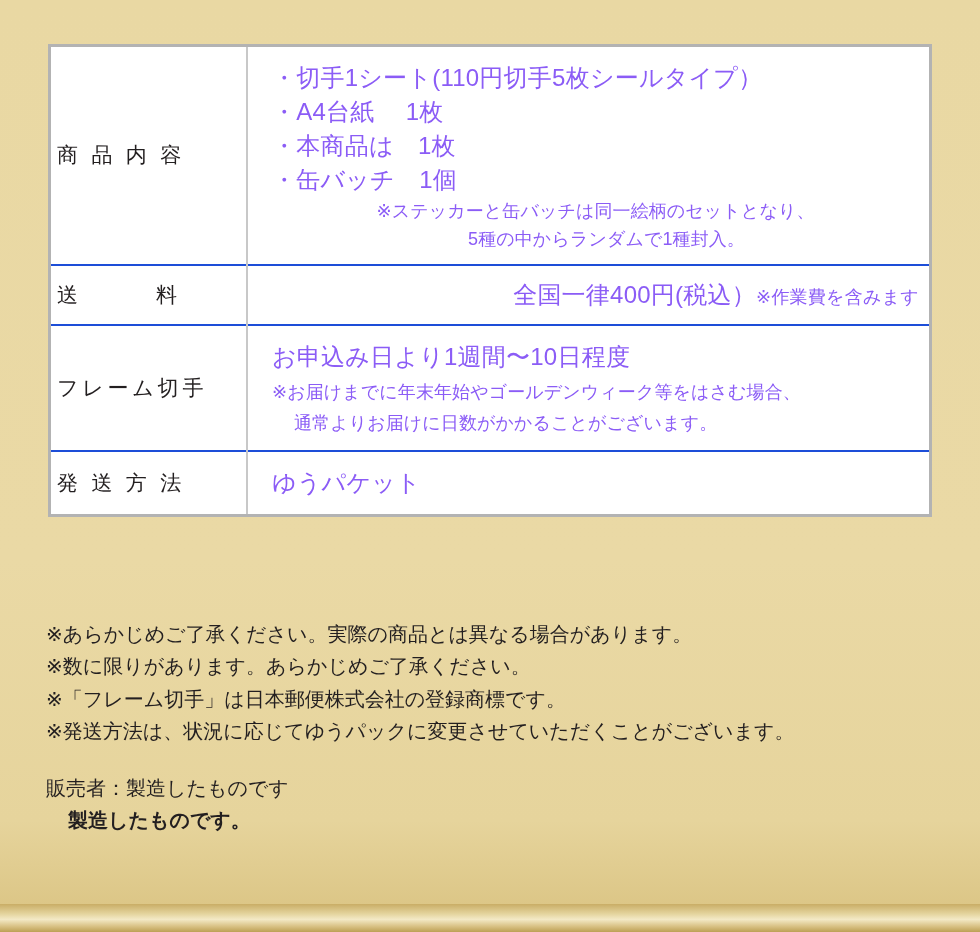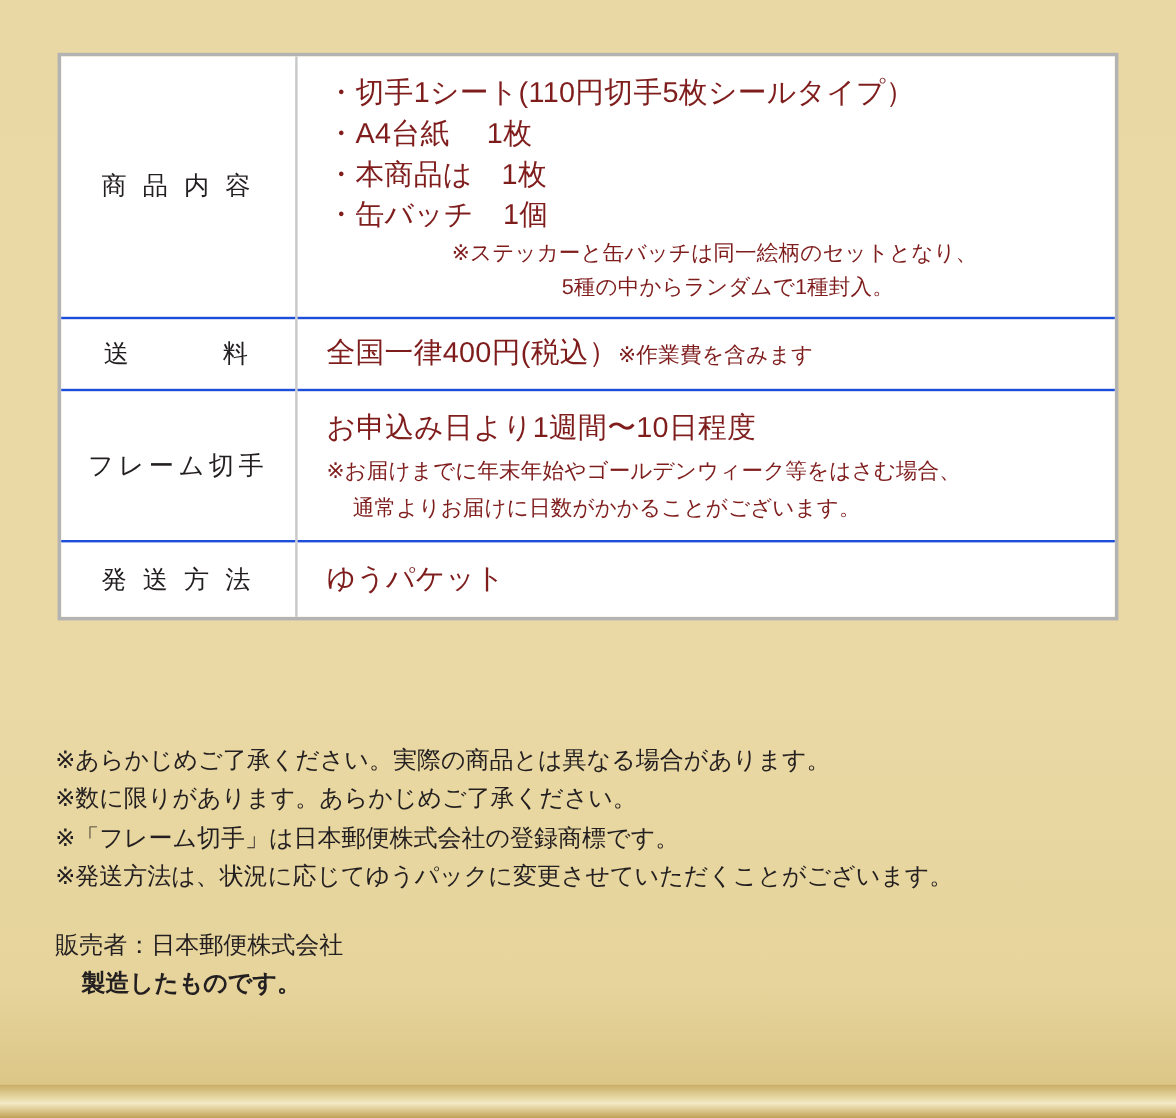--- a/index.html
+++ b/index.html
@@ -39,32 +39,31 @@
     width: 100%;
     border-collapse: collapse;
     background: #fff;
   }
   table.spec tr + tr td {
     border-top: 2px solid #1d4ed8;
   }
   td.label {
     width: 196px;
     border-right: 2px solid #c8c8c8;
-    text-align: center;
     vertical-align: middle;
     font-size: 21px;
     color: #231f20;
     letter-spacing: 0.18em;
     padding: 10px 6px;
     white-space: nowrap;
   }
   td.value {
     padding: 14px 10px 14px 24px;
     vertical-align: middle;
-    color: #7f1d1d;
+    color: #8b5cf6;
   }
   .line-main {
     font-size: 24px;
     line-height: 1.42;
     letter-spacing: 0.01em;
     white-space: nowrap;
   }
   .line-note {
     font-size: 18px;
     line-height: 1.4;
@@ -72,21 +71,21 @@
     white-space: nowrap;
   }
   .line-note.indent {
     padding-left: 22px;
   }
   .inline-small {
     font-size: 18px;
   }
   .row-contents td.value { padding-top: 14px; padding-bottom: 12px; }
   .row-contents .line-note { margin-top: 2px; text-align: center; }
-  .row-ship td.value { padding-top: 12px; padding-bottom: 12px; }
+  .row-ship td.value { padding-top: 12px; padding-bottom: 12px; text-align: right; }
   .row-delivery .line-note { margin-top: 6px; }
 
   .notes {
     position: absolute;
     left: 46px;
     top: 618px;
     width: 900px;
     color: #231f20;
     font-size: 20px;
     line-height: 1.62;
@@ -153,18 +152,18 @@
   </div>
 
   <div class="notes">
     <div class="n">※あらかじめご了承ください。実際の商品とは異なる場合があります。</div>
     <div class="n">※数に限りがあります。あらかじめご了承ください。</div>
     <div class="n">※「フレーム切手」は日本郵便株式会社の登録商標です。</div>
     <div class="n">※発送方法は、状況に応じてゆうパックに変更させていただくことがございます。</div>
   </div>
 
   <div class="seller">
-    <div class="s">販売者：日本郵便株式会社</div>
+    <div class="s">販売者：製造したものです</div>
     <div class="s indent">製造したものです。</div>
   </div>
 
   <div class="bottom-band"></div>
 </div>
 
 </body></html>

